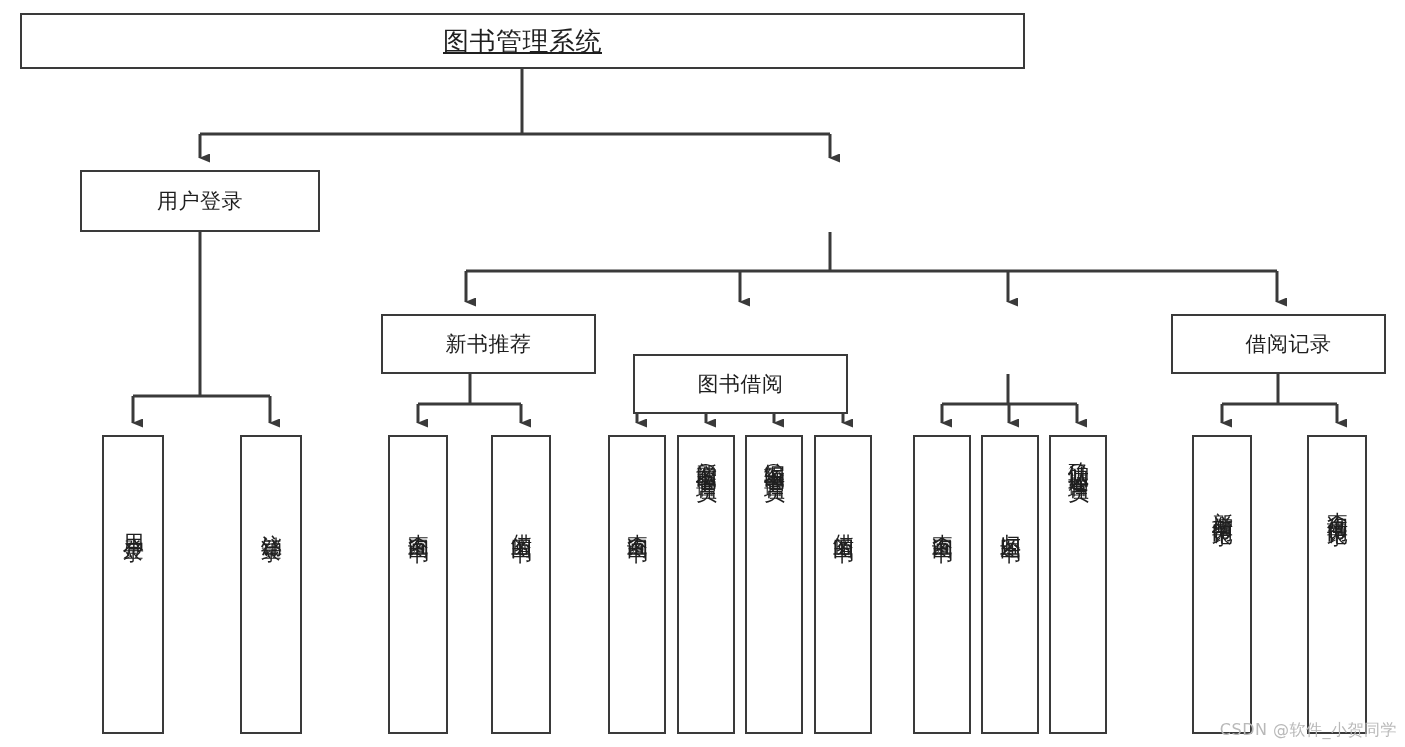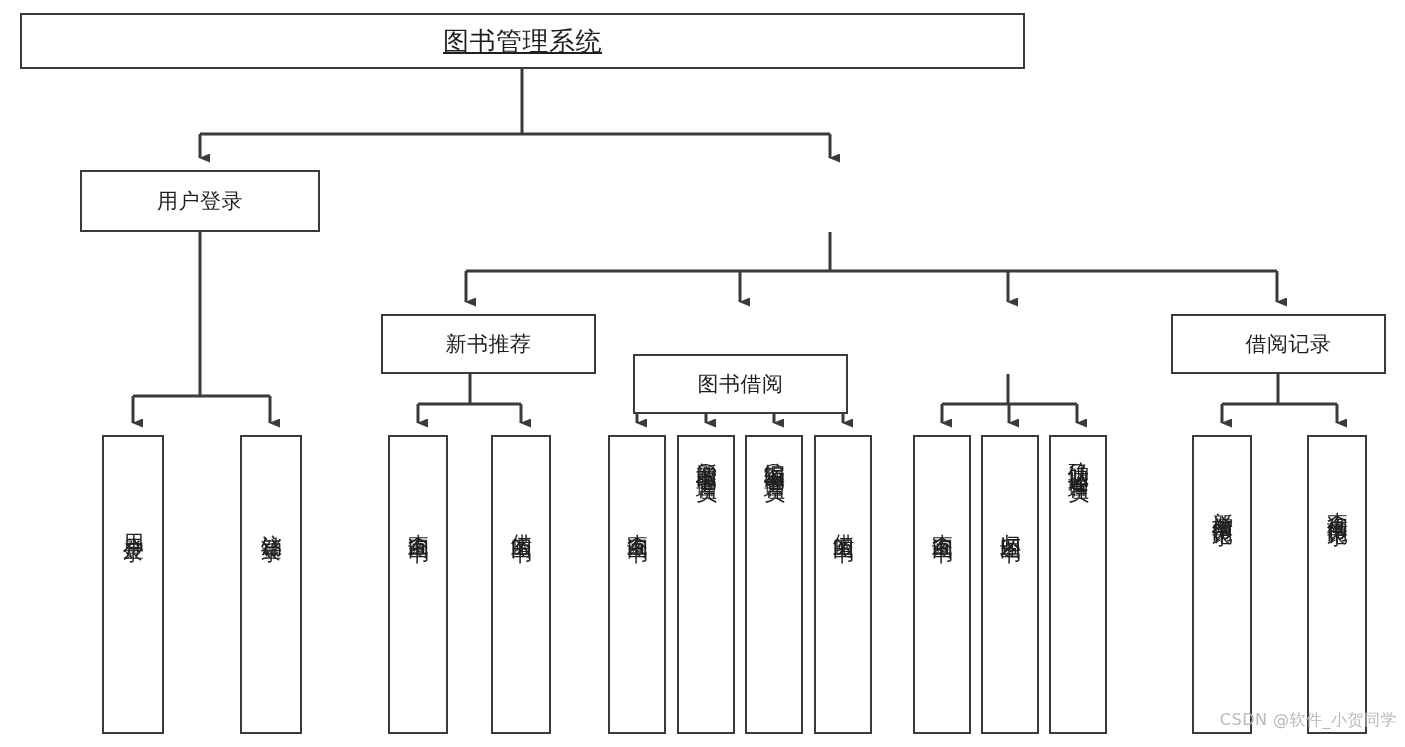--- a/index.html
+++ b/index.html
@@ -69,21 +69,21 @@
   }
   .node.vertical.mid2 .label {
     margin-top: 50px;
   }
   .node.vertical.tall .label {
     margin-top: 0px;
   }
   #watermark {
     position: absolute;
     right: 8px;
-    bottom: 16px;
+    bottom: 6px;
     font-size: 16px;
     color: #b9b9b9;
     letter-spacing: 0.5px;
     z-index: 5;
     white-space: nowrap;
   }
 </style>
 </head>
 <body>
 

